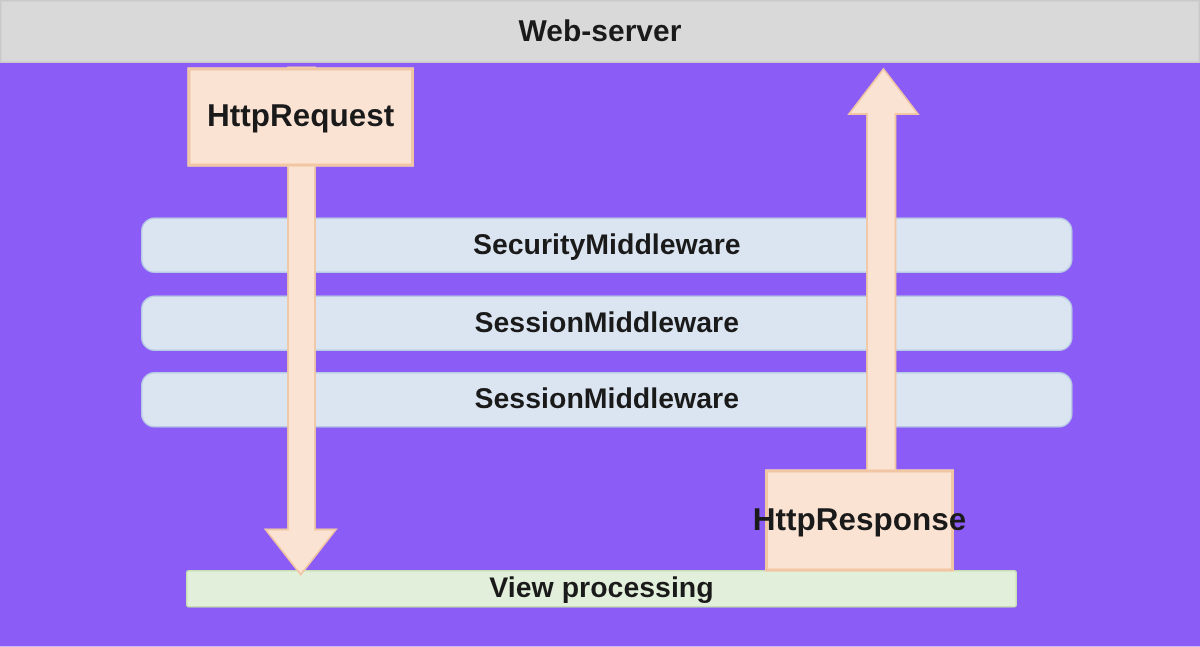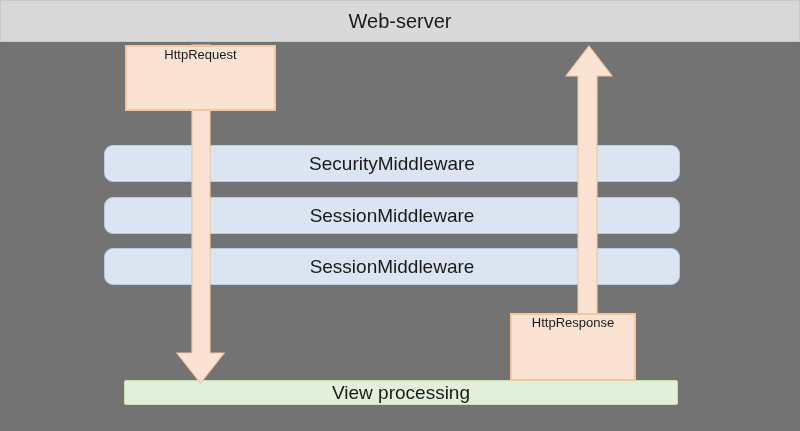--- a/index.html
+++ b/index.html
@@ -16,37 +16,38 @@
   * { margin: 0; padding: 0; box-sizing: border-box; }
   html, body { background: #ffffff; }
   body {
     font-family: "Liberation Sans", sans-serif;
     color: var(--text-color);
   }
   .stage {
     position: relative;
     width: 800px;
     height: 431px;
-    background: #737373;
+    background: #8b5cf6;
     overflow: hidden;
+    font-weight: bold;
   }
   .server-bar {
     position: absolute;
     left: 0; top: 1;
     width: 800px; height: 42px;
     background: var(--server-fill);
     border: 1px solid var(--server-border);
     display: flex; align-items: center; justify-content: center;
     font-size: 20px;
     z-index: 1;
   }
   .mw-bar {
     position: absolute;
-    left: 104px;
-    width: 576px; height: 37px;
+    left: 94px;
+    width: 621px; height: 37px;
     background: var(--middleware-fill);
     border: 1.5px solid var(--middleware-border);
     border-radius: 9px;
     display: flex; align-items: center; justify-content: center;
     font-size: 19px;
     z-index: 1;
   }
   .mw-1 { top: 145px; }
   .mw-2 { top: 197px; }
   .mw-3 { top: 248px; }
@@ -70,22 +71,22 @@
     fill: var(--arrow-fill);
     stroke: var(--arrow-border);
     stroke-width: 1.2;
   }
   .arrow-down { left: 176px; top: 44px; }
   .arrow-up   { left: 565px; top: 45px; }
   .label-box {
     position: absolute;
     background: var(--arrow-fill);
     border: 2px solid var(--arrow-border);
-    display: flex; justify-content: center;
-    font-size: 13px;
+    display: flex; align-items: center; justify-content: center;
+    font-size: 21px;
     z-index: 3;
   }
   .label-request  { left: 125px; top: 45px;  width: 151px; height: 66px; }
   .label-response { left: 510px; top: 313px; width: 126px; height: 68px; }
 </style>
 </head>
 <body>
 
 <div class="stage">
 

